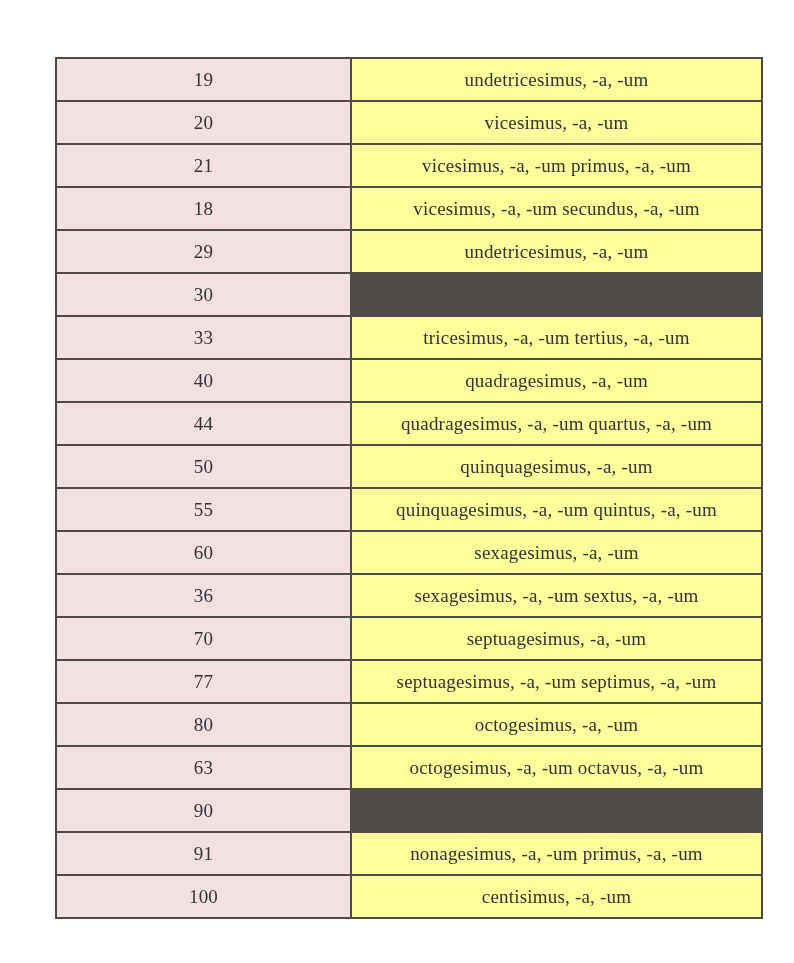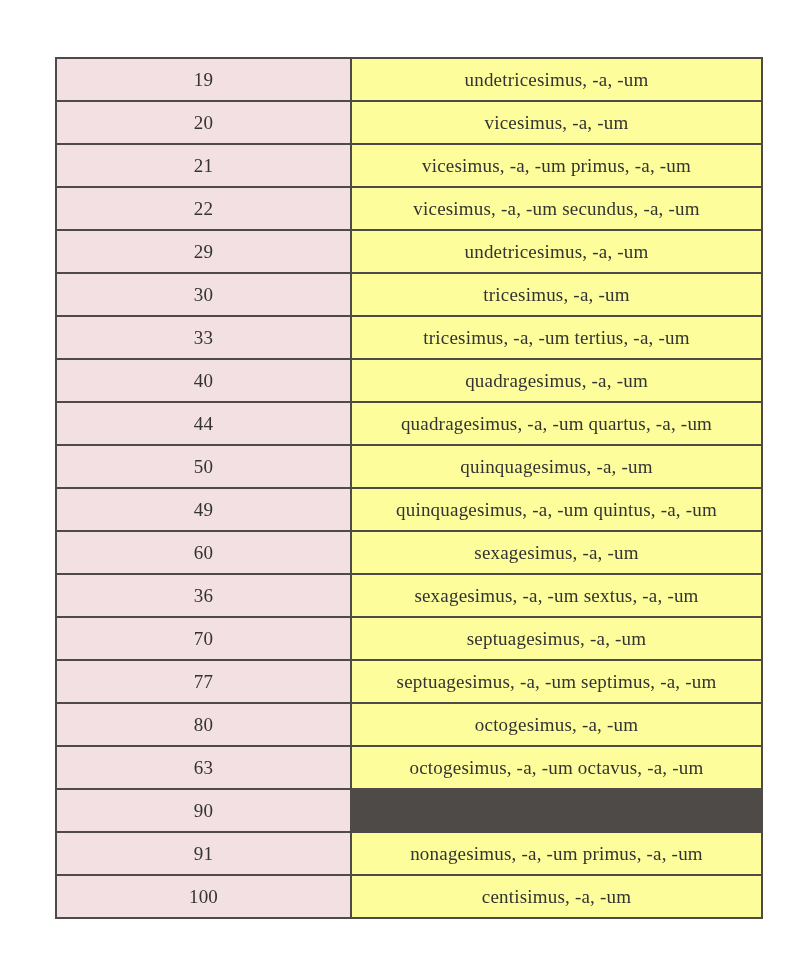--- a/index.html
+++ b/index.html
@@ -73,32 +73,31 @@
     <div class="cell num">20</div>
     <div class="cell ord">vicesimus, -a, -um</div>
   </div>
 
   <div class="row">
     <div class="cell num">21</div>
     <div class="cell ord">vicesimus, -a, -um primus, -a, -um</div>
   </div>
 
   <div class="row">
-    <div class="cell num">22</div>
+    <div class="cell num">18</div>
     <div class="cell ord">vicesimus, -a, -um secundus, -a, -um</div>
   </div>
 
   <div class="row">
     <div class="cell num">29</div>
     <div class="cell ord">undetricesimus, -a, -um</div>
   </div>
 
   <div class="row">
     <div class="cell num">30</div>
-    <div class="cell ord">tricesimus, -a, -um</div>
   </div>
 
   <div class="row">
     <div class="cell num">33</div>
     <div class="cell ord">tricesimus, -a, -um tertius, -a, -um</div>
   </div>
 
   <div class="row">
     <div class="cell num">40</div>
     <div class="cell ord">quadragesimus, -a, -um</div>
@@ -108,21 +107,21 @@
     <div class="cell num">44</div>
     <div class="cell ord">quadragesimus, -a, -um quartus, -a, -um</div>
   </div>
 
   <div class="row">
     <div class="cell num">50</div>
     <div class="cell ord">quinquagesimus, -a, -um</div>
   </div>
 
   <div class="row">
-    <div class="cell num">49</div>
+    <div class="cell num">55</div>
     <div class="cell ord">quinquagesimus, -a, -um quintus, -a, -um</div>
   </div>
 
   <div class="row">
     <div class="cell num">60</div>
     <div class="cell ord">sexagesimus, -a, -um</div>
   </div>
 
   <div class="row">
     <div class="cell num">36</div>

